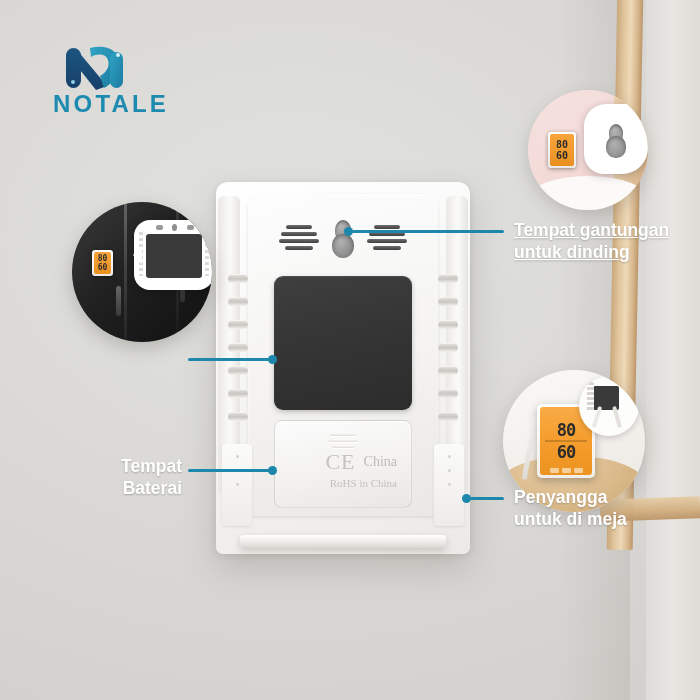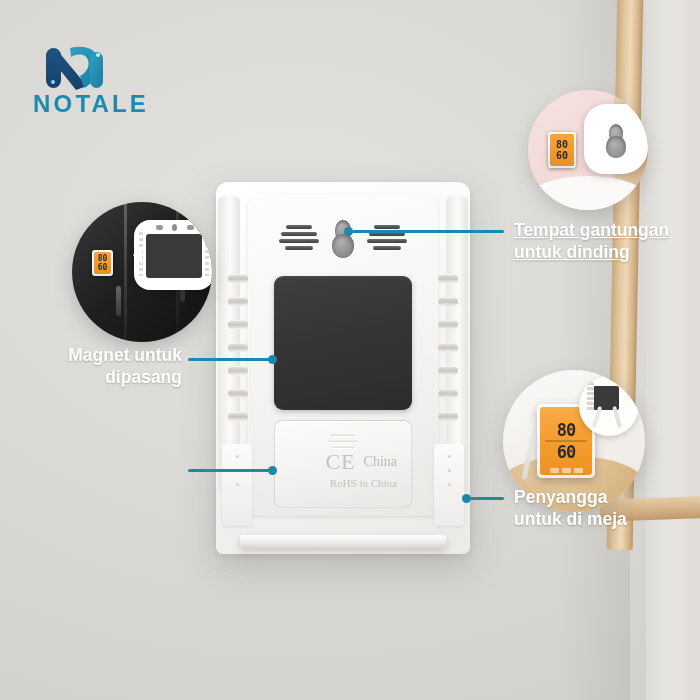--- a/index.html
+++ b/index.html
@@ -44,21 +44,21 @@
     opacity: .95;
   }
   .wall-soft-shadow {
     position: absolute;
     left: 560px; top: 0; width: 70px; height: 700px;
     background: linear-gradient(90deg, rgba(150,145,138,0) 0%, rgba(150,145,138,.20) 100%);
   }
 
   
   .logo {
-    position: absolute; left: 28px; top: 42px;
+    position: absolute; left: 48px; top: 42px;
     width: 130px; height: 78px;
   }
   .logo-mark { position: absolute; left: 12px; top: 0; width: 80px; height: 50px; }
   .logo-word {
     position: absolute; left: 5px; top: 48px;
     font-size: 24px; letter-spacing: 3.2px; font-weight: 700;
     color: #1d8ab0;
     font-family: "Liberation Sans", sans-serif;
   }
 
@@ -505,20 +505,20 @@
 
   <div class="dot" style="left:268px; top:466px;"></div>
   <div class="conn" style="left:188px; top:469px; width:84px;"></div>
 
   <div class="dot" style="left:462px; top:494px;"></div>
   <div class="conn" style="left:470px; top:497px; width:34px;"></div>
 
   <div class="label" style="left:514px; top:219px; width:178px;text-decoration:underline;">Tempat gantungan
 untuk dinding</div>
 
-  <div class="label right-align" style="left:30px; top:344px; width:152px;">Magnet untuk
-dipasang</div>
-
+
+  <div class="label right-align" style="left:30px; top:455px; width:152px;">Tempat
+Baterai</div>
 
   <div class="label" style="left:514px; top:486px; width:178px;">Penyangga
 untuk di meja</div>
 
 </div>
 
 </body></html>

